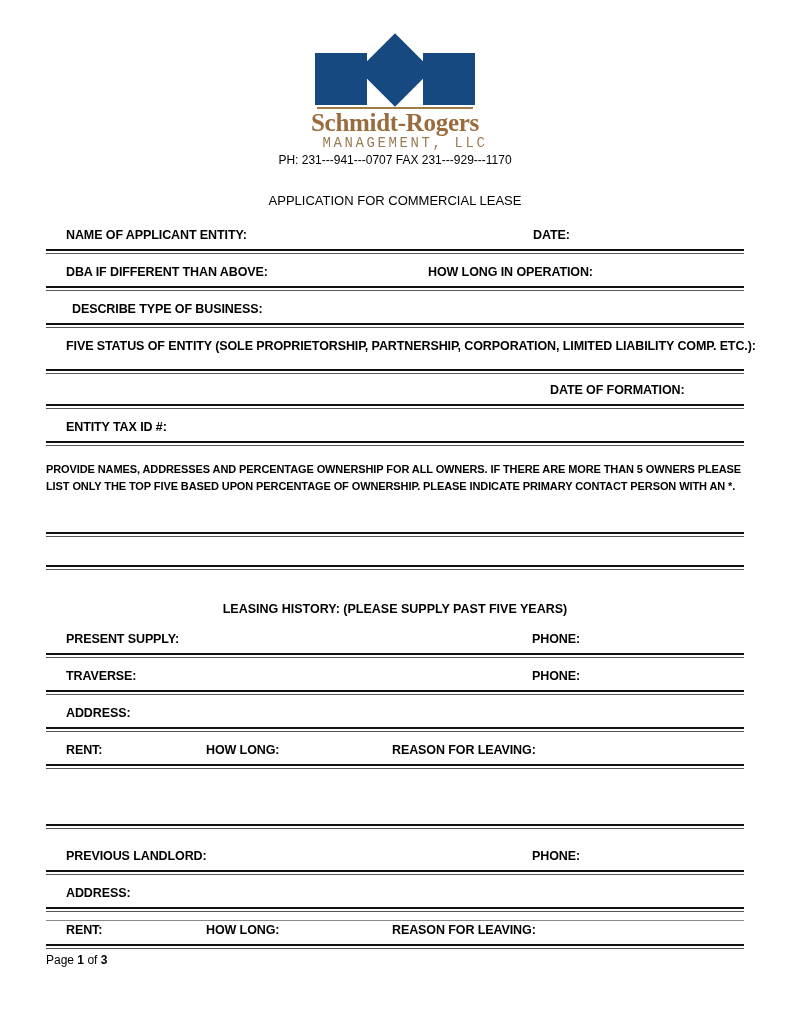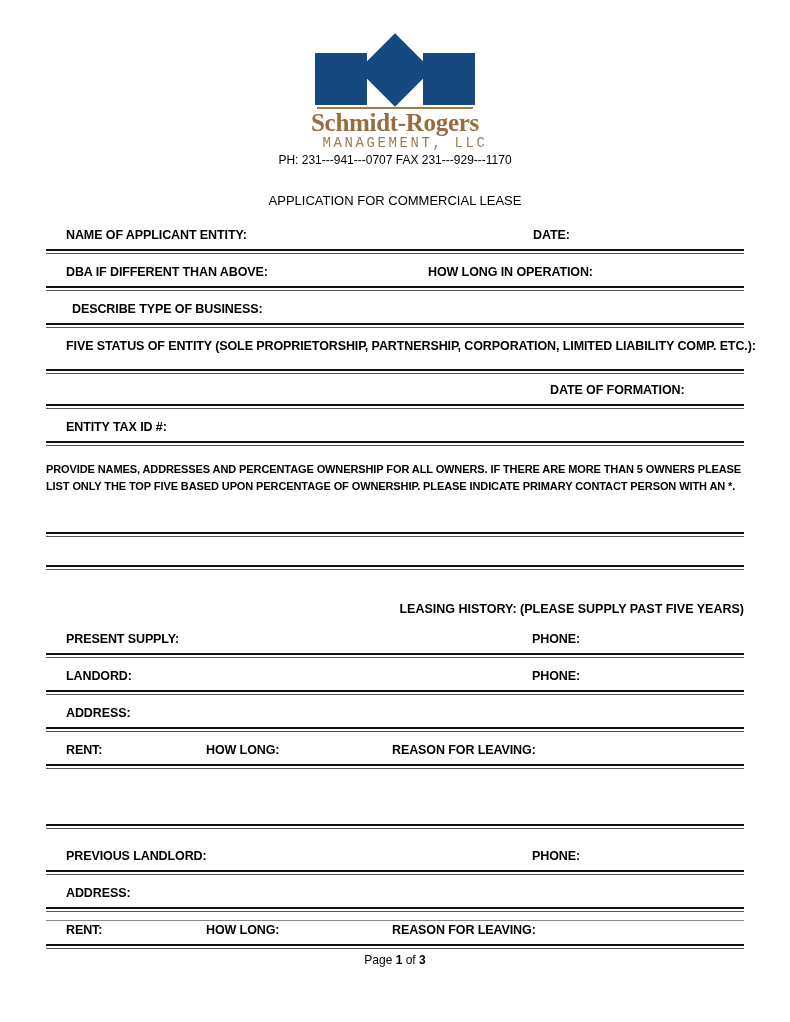--- a/index.html
+++ b/index.html
@@ -142,21 +142,21 @@
 
   .para {
     font-size: 11px;
     font-weight: bold;
     line-height: 1.58;
     letter-spacing: -0.1px;
     margin: 4px 0 0 0;
   }
 
   .section-head {
-    text-align: right;
+    text-align: center;
     font-size: 12.5px;
     font-weight: bold;
     margin-top: 26px;
     margin-bottom: 16px;
   }
 
   .spacer-sm { height: 14px; }
   .spacer-md { height: 22px; }
 
   
@@ -164,21 +164,21 @@
     position: absolute;
     left: 46px;
     right: 46px;
     bottom: 55px;
   }
   .footer-rule {
     border-top: 1px solid #8a8a8a;
     width: 100%;
   }
   .footer-text {
-    text-align: center;
+    text-align: left;
     font-size: 12px;
     margin-top: 32px;
     font-family: "Liberation Sans", sans-serif;
   }
   .footer-text b { font-weight: bold; }
 </style>
 </head>
 <body>
 
 <div class="page">
@@ -244,21 +244,21 @@
 
     <div class="section-head">LEASING HISTORY: (PLEASE SUPPLY PAST FIVE YEARS)</div>
 
     <div class="field">
       <span class="lbl" style="left:0">PRESENT SUPPLY:</span>
       <span class="lbl" style="left:466px">PHONE:</span>
       <div class="rule"></div>
     </div>
 
     <div class="field">
-      <span class="lbl" style="left:0">LANDORD:</span>
+      <span class="lbl" style="left:0">TRAVERSE:</span>
       <span class="lbl" style="left:466px">PHONE:</span>
       <div class="rule"></div>
     </div>
 
     <div class="field">
       <span class="lbl" style="left:0">ADDRESS:</span>
       <div class="rule"></div>
     </div>
 
     <div class="field">

